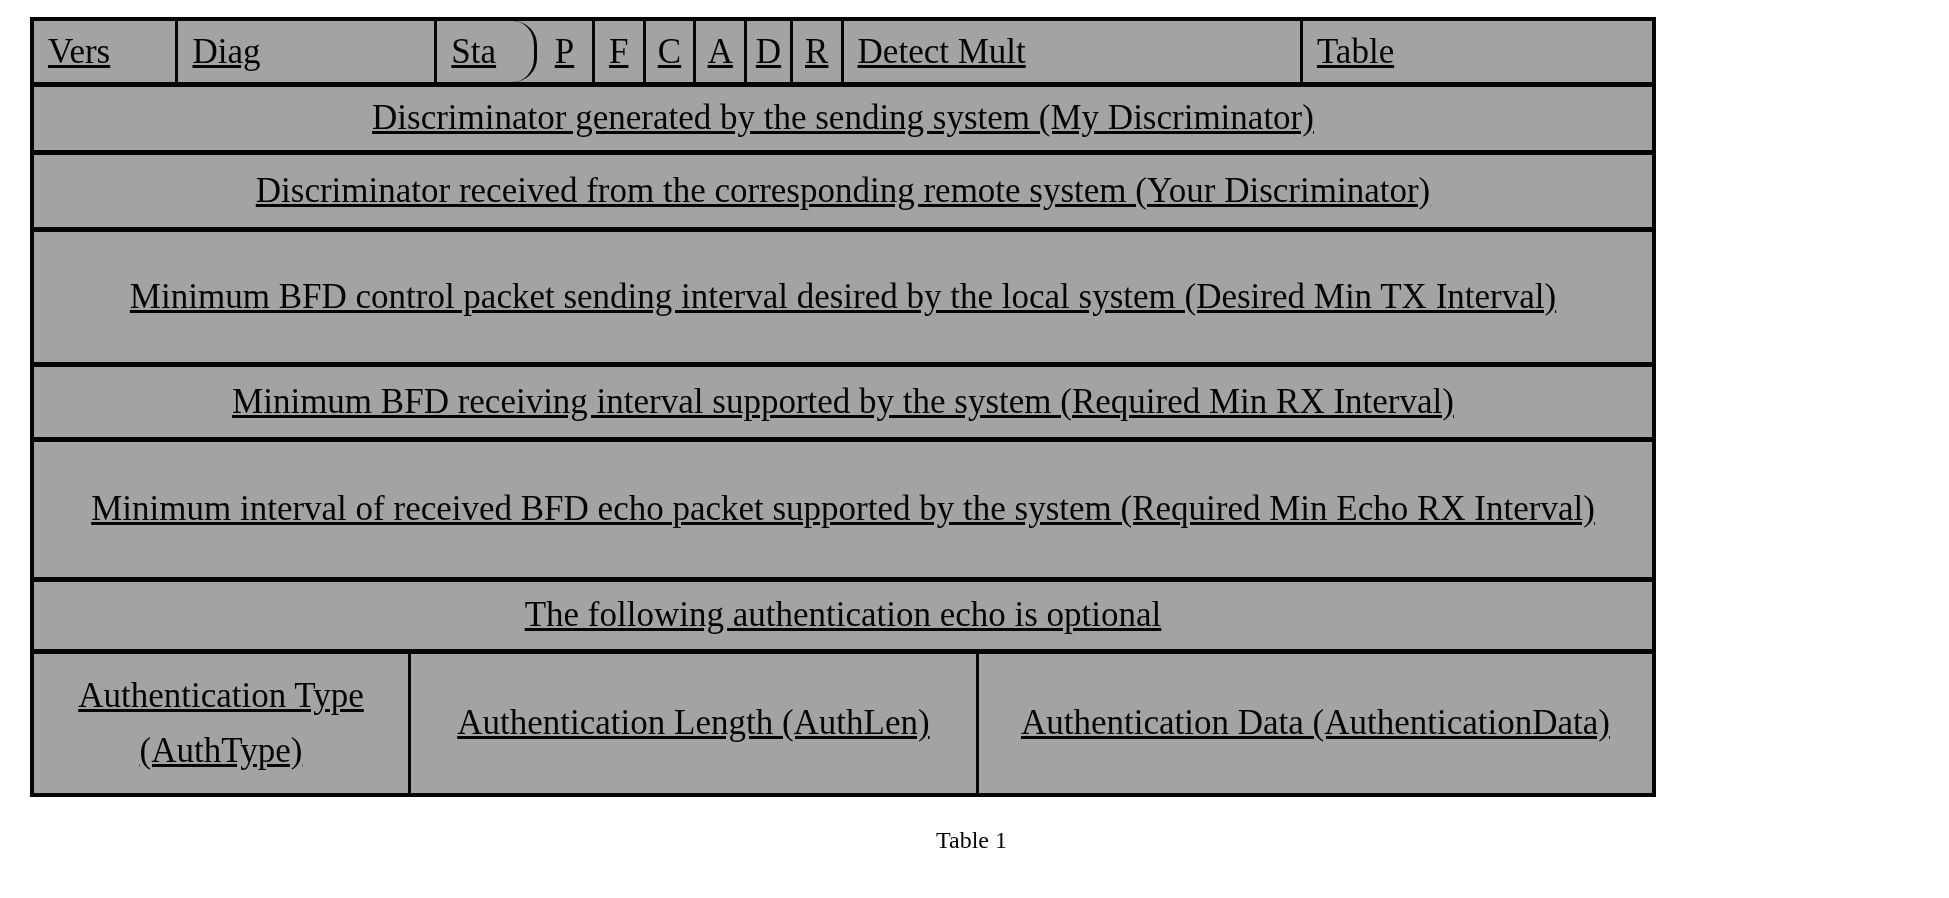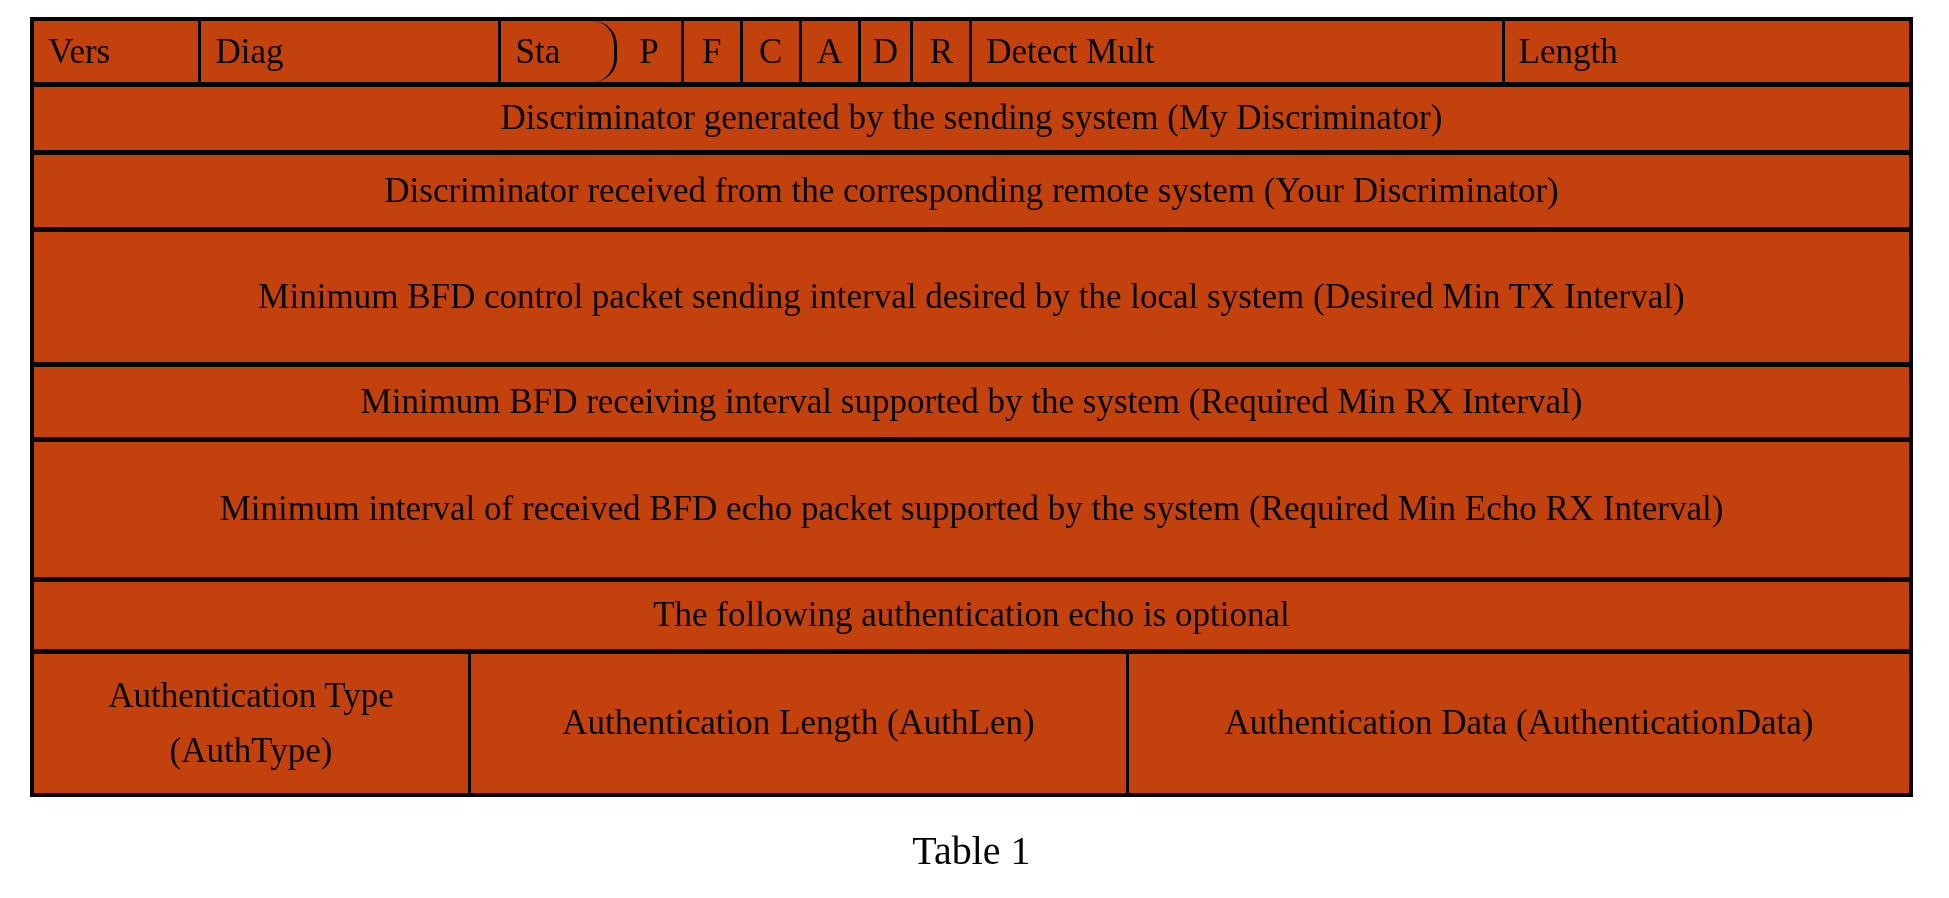--- a/index.html
+++ b/index.html
@@ -14,23 +14,24 @@
     font-family: "Liberation Serif", "DejaVu Serif", serif;
     color: #050505;
     overflow: hidden;
   }
   * { box-sizing: border-box; }
 
   .packet-table {
     position: absolute;
     left: 30px;
     top: 17px;
-    width: 1883px;
+    width: 1626px;
     border: 4px solid #050505;
-    background: #c2410c;
+    background: #a3a3a3;
+    text-decoration: underline;
   }
 
   .row {
     display: flex;
     width: 100%;
     border-bottom: 5px solid #050505;
     align-items: stretch;
   }
   .row:last-child { border-bottom: none; }
 
@@ -97,41 +98,41 @@
   .c-authtype { width: 23.3%; }
   .c-authlen  { width: 35.1%; }
   .c-authdata { width: 41.6%; border-radius: 20px; }
 
   .table-caption {
     position: absolute;
     left: 30px;
     top: 827px;
     width: 1883px;
     text-align: center;
-    font-size: 40px;
+    font-size: 24px;
     color: #050505;
   }
 </style>
 </head>
 <body>
 
 <div class="packet-table">
 
   <div class="row row-header">
     <div class="cell c-vers">Vers</div>
     <div class="cell c-diag">Diag</div>
     <div class="cell c-sta">Sta</div>
     <div class="cell c-p flag">P</div>
     <div class="cell c-f flag">F</div>
     <div class="cell c-c flag">C</div>
     <div class="cell c-a flag">A</div>
     <div class="cell c-d flag">D</div>
     <div class="cell c-r flag">R</div>
     <div class="cell c-detect">Detect Mult</div>
-    <div class="cell c-length">Length</div>
+    <div class="cell c-length">Table</div>
   </div>
 
   <div class="row row-span r2">
     <div class="cell">Discriminator generated by the sending system (My Discriminator)</div>
   </div>
 
   <div class="row row-span r3">
     <div class="cell">Discriminator received from the corresponding remote system (Your Discriminator)</div>
   </div>
 

